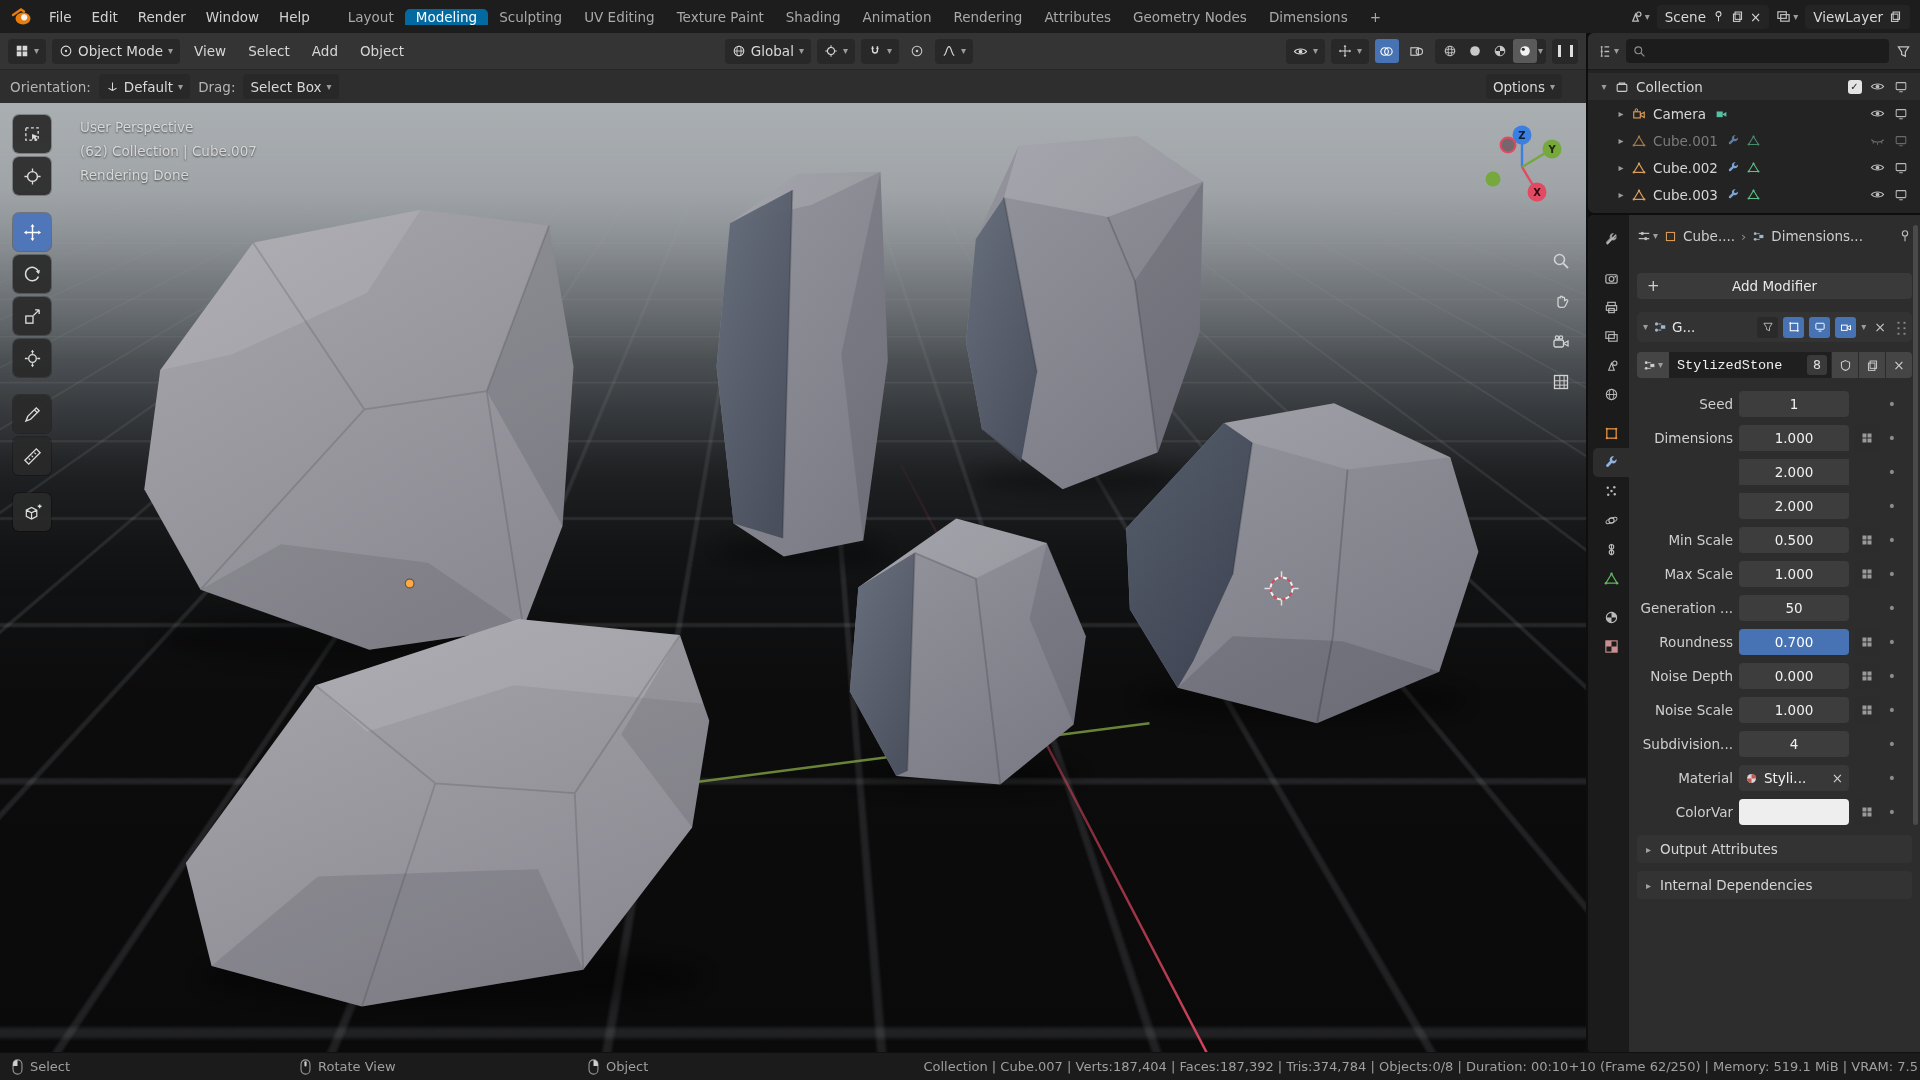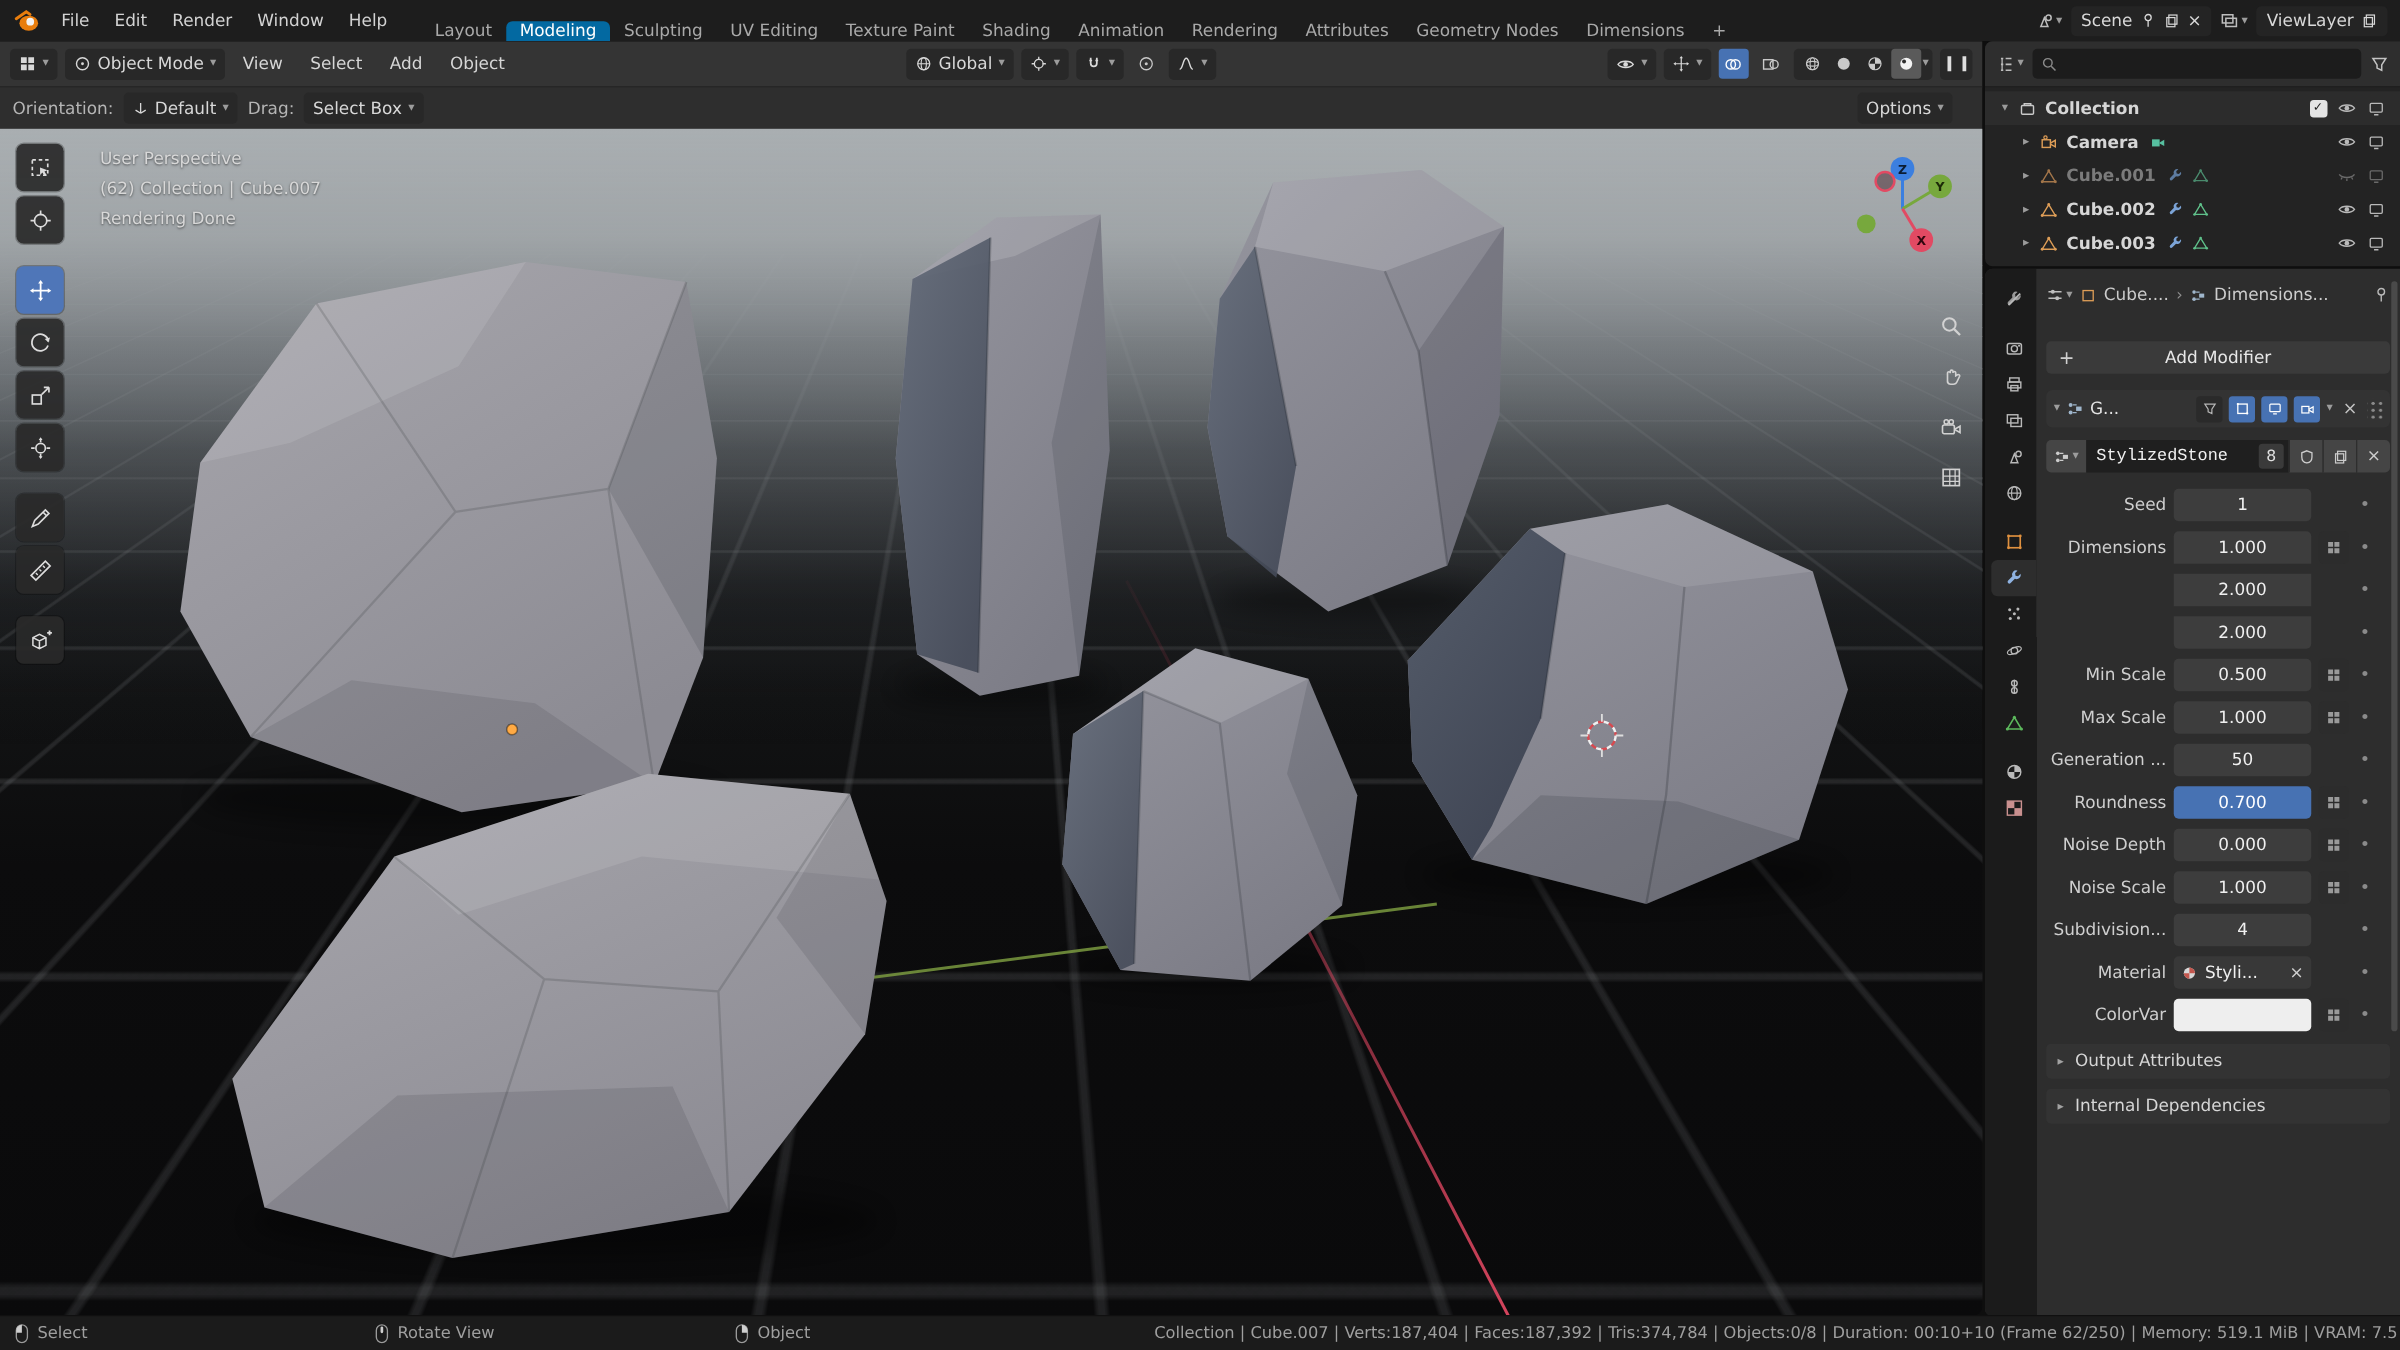--- a/index.html
+++ b/index.html
@@ -3,21 +3,21 @@
 <meta charset="utf-8">
 <style>
   html,body{margin:0;padding:0;background:#0e0e0e;}
   body{width:1920px;height:1080px;overflow:hidden;font-family:"DejaVu Sans","Liberation Sans",sans-serif;font-size:13.5px;color:#c8c8c8;-webkit-user-select:none;user-select:none;}
   .app{position:relative;width:1920px;height:1080px;background:#0e0e0e;}
   .i{display:block;}
   
   .topbar{height:33px;display:flex;align-items:center;background:#1d1d1d;padding:0 10px;gap:2px;}
   .logo{width:24px;height:24px;margin-right:4px;}
   .menubtn{padding:0 9px;height:100%;display:flex;align-items:center;color:#d2d2d2;}
-  .wtabs{margin-left:16px;display:flex;height:100%;align-items:flex-end;}
+  .wtabs{margin-left:16px;display:flex;height:100%;align-items:center;}
   .wtab{display:flex;align-items:center;padding:0 11px;color:#a9a9a9;border-radius:5px 5px 0 0;white-space:nowrap;}
   .wtab.active{background:#0369a1;color:#fdfdfd;}
   .tb-right{margin-left:auto;display:flex;align-items:center;gap:7px;}
   .tbw{display:flex;align-items:center;gap:6px;background:#242424;border-radius:4px;height:24px;padding:0 8px;color:#d8d8d8;}
   .tbico{color:#bdbdbd;display:flex;align-items:center;gap:2px;}
   .chev{font-size:10px;color:#9c9c9c;line-height:1;}
   
   .main{position:absolute;top:33px;left:0;right:0;bottom:27px;display:flex;gap:2px;background:#0e0e0e;}
   .viewport-col{width:1586px;min-width:1586px;display:flex;flex-direction:column;border-radius:0 0 8px 0;overflow:hidden;}
   .right-col{flex:1;display:flex;flex-direction:column;gap:2px;}
@@ -54,21 +54,21 @@
   .nbtn{position:absolute;left:0;width:28px;height:28px;display:flex;align-items:center;justify-content:center;color:#d2d2d2;}
   
   .outliner{height:180px;background:#232323;border-radius:6px 0 0 6px;overflow:hidden;display:flex;flex-direction:column;}
   .outl-header{height:36px;background:#2e2e2e;display:flex;align-items:center;gap:7px;padding:0 9px;border-bottom:1px solid #1b1b1b;}
   .osearch{flex:1;height:24px;background:#1c1c1c;border-radius:4px;display:flex;align-items:center;gap:6px;padding:0 7px;color:#8a8a8a;}
   .orows{padding-top:3px;}
   .orow{height:27px;display:flex;align-items:center;gap:5px;padding:0 8px 0 10px;color:#d6d6d6;}
   .orow.sel{background:#2c2c2c;}
   .orow.child{padding-left:27px;}
   .otri{width:12px;color:#9b9b9b;font-size:10px;text-align:center;}
-  .oname{margin:0 2px;font-weight:bold;}
+  .oname{margin:0 2px;}
   .obadge{display:flex;align-items:center;margin-left:2px;}
   .oright{margin-left:auto;display:flex;align-items:center;}
   .ocol{width:23px;display:flex;justify-content:center;color:#b9b9b9;}
   .cbx{width:14px;height:14px;background:#e4e4e4;border-radius:3px;color:#1d1d1d;font-size:10px;font-weight:bold;display:flex;align-items:center;justify-content:center;}
   .dimmed .oname{color:#7b7b7b;}
   .dimmed .ocol{color:#6a6a6a;}
   
   .properties{flex:1;border-radius:6px 0 0 6px;overflow:hidden;display:flex;background:#2d2d2d;position:relative;}
   .prop-tabs{width:41px;background:#1b1b1b;padding-top:10px;display:flex;flex-direction:column;align-items:flex-end;}
   .ptab{width:36px;height:29px;display:flex;align-items:center;justify-content:center;color:#b9b9b9;border-radius:5px 0 0 5px;}

